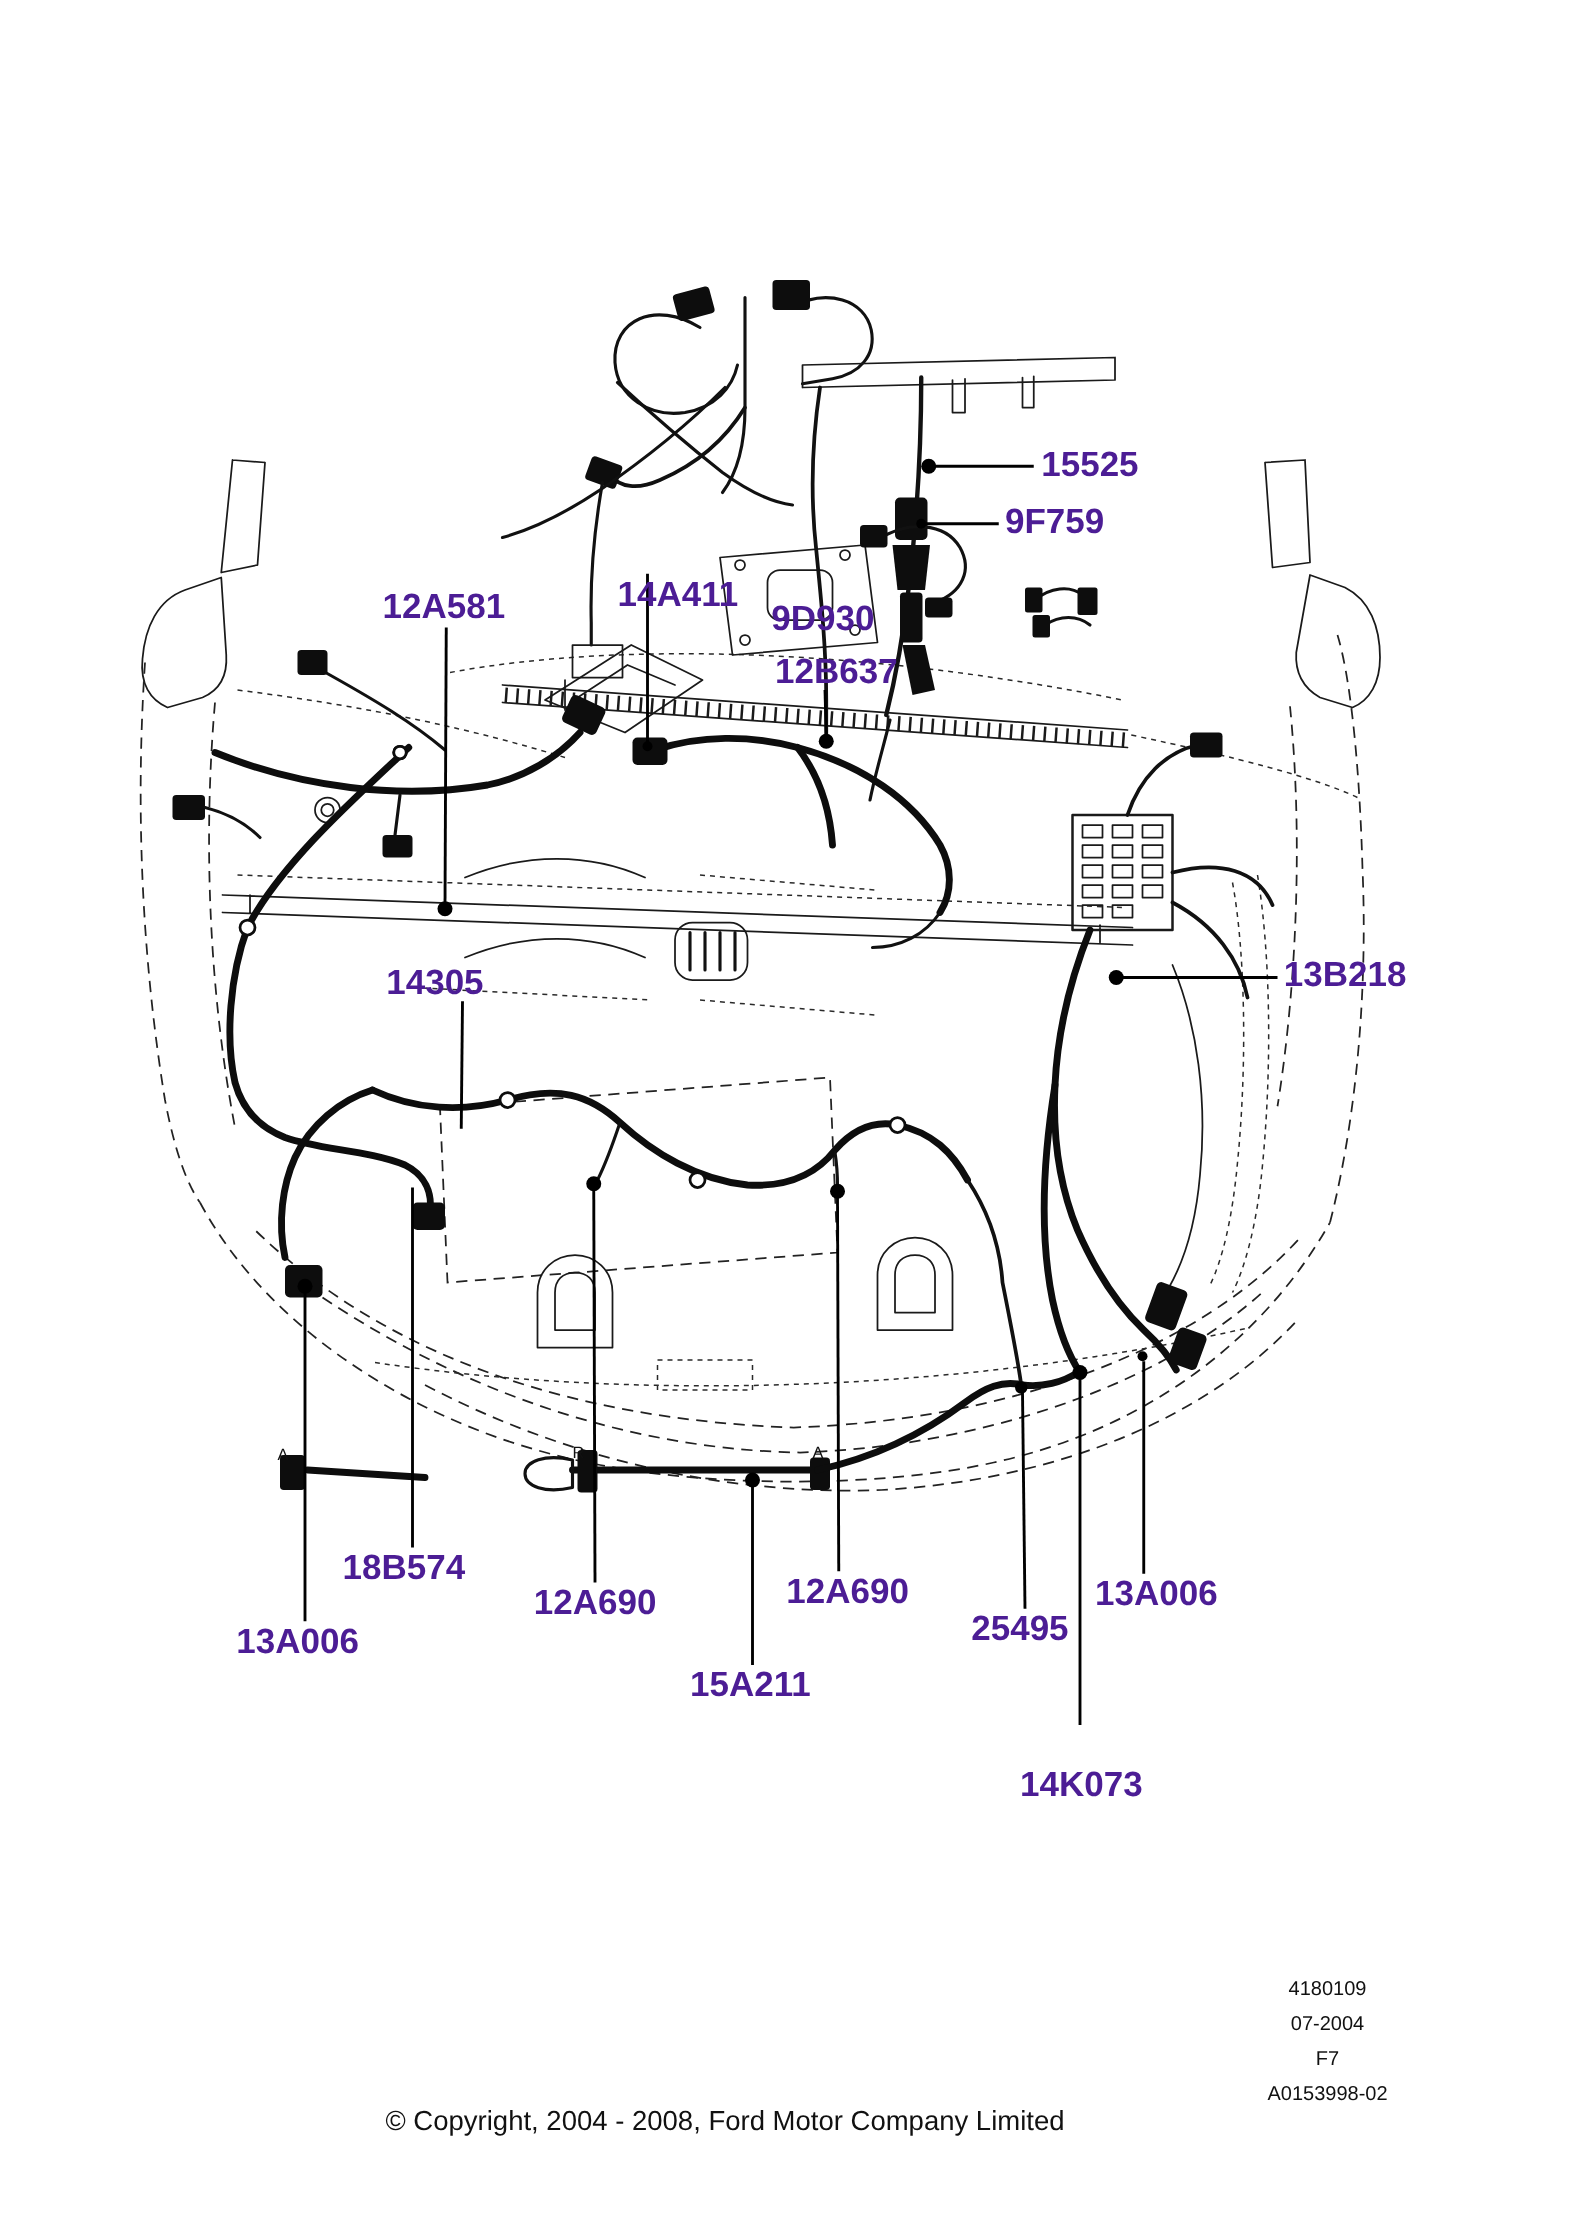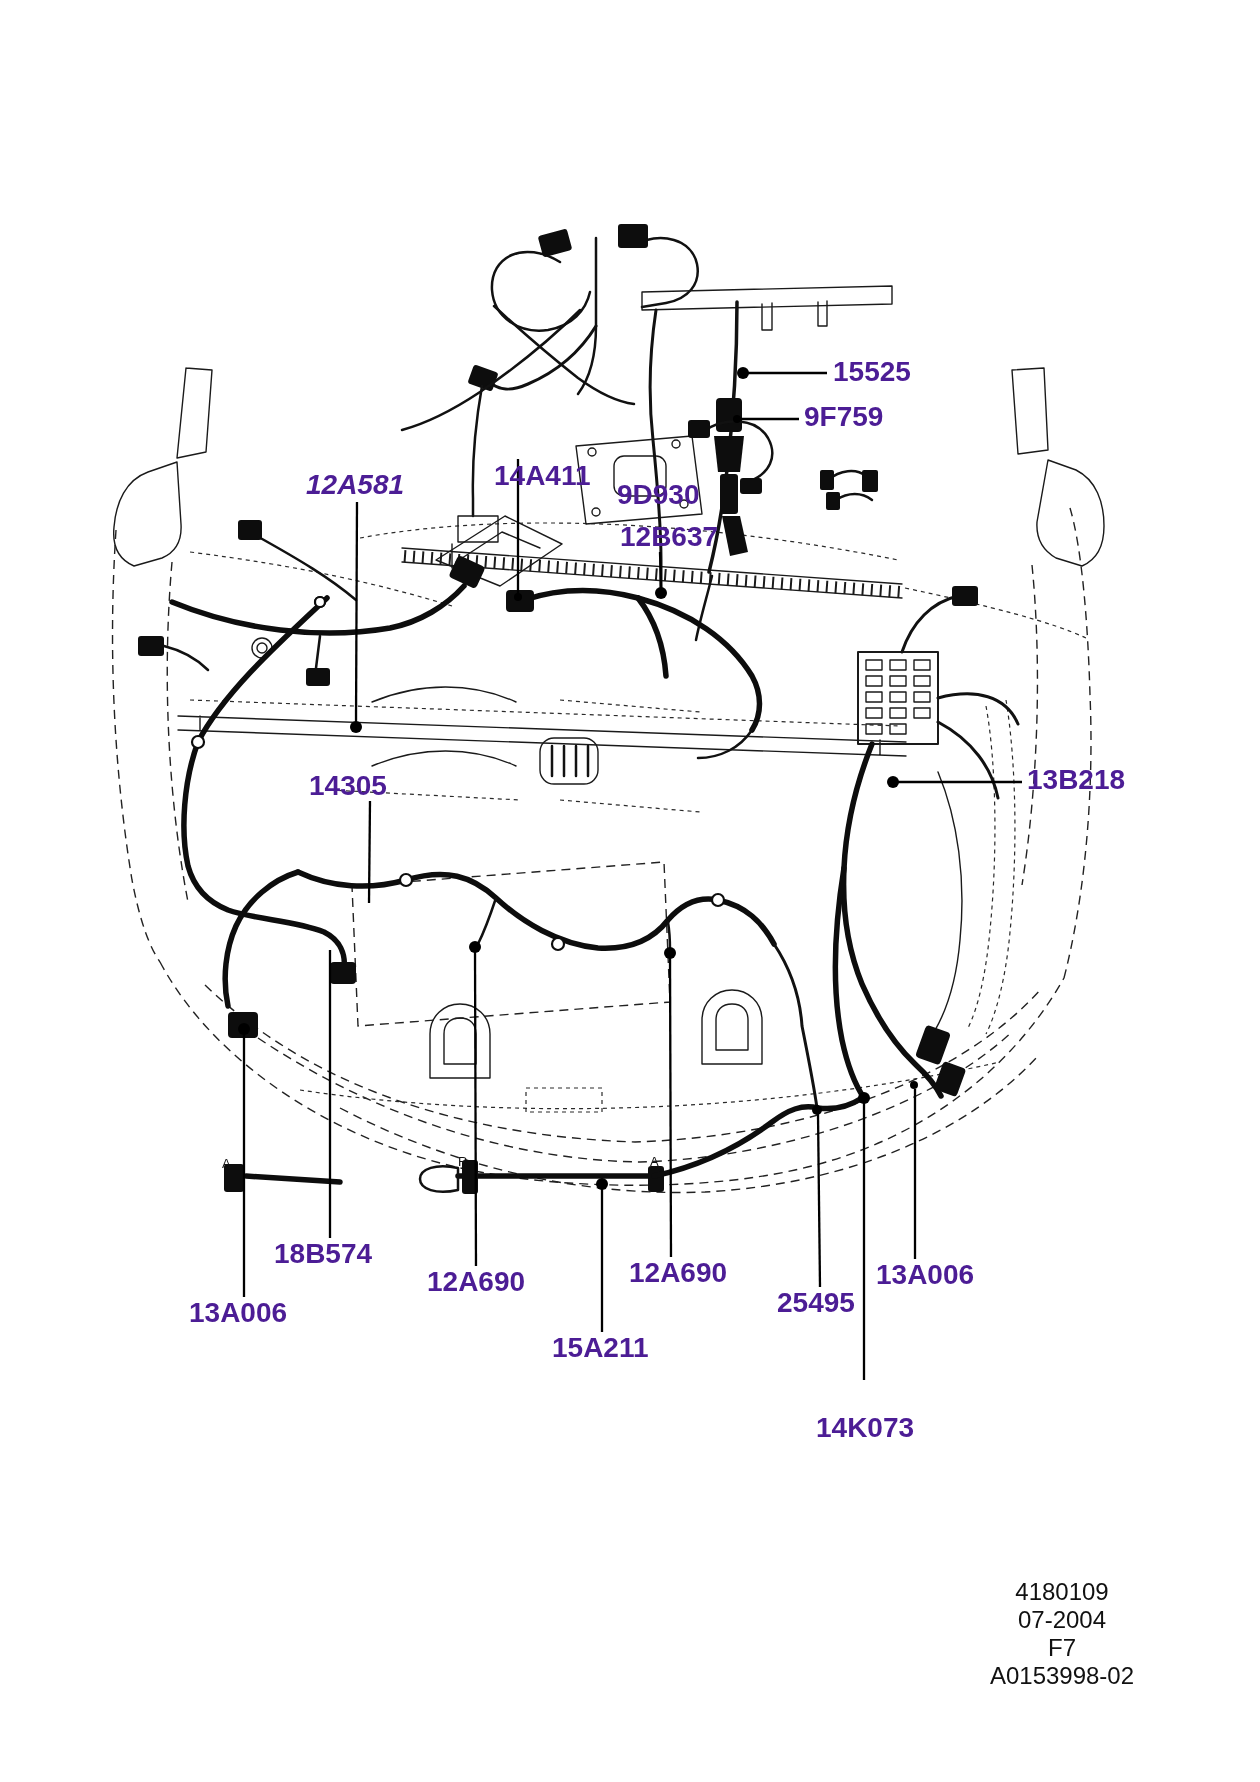--- a/index.html
+++ b/index.html
@@ -18,21 +18,21 @@
   .hatch{fill:none;stroke:#1a1a1a;stroke-width:12;stroke-dasharray:2 7;}
   .fillb{fill:#0d0d0d;stroke:none;}
   .clip{fill:#ffffff;stroke:#0d0d0d;stroke-width:2.2;}
   .leader{stroke:#000;stroke-width:2.3;}
   .leader-dot{fill:#000;}
   .marker-char{font-family:"Liberation Sans",sans-serif;font-size:13px;fill:#111;}
   
   .callout{position:absolute;font-weight:bold;font-size:28px;color:#4c1d95;
            white-space:nowrap;line-height:1;}
   .ref-block{position:absolute;left:962px;top:1578px;width:200px;text-align:center;
-             font-size:24px;color:#111;line-height:28px;}
+             font-size:16px;color:#111;line-height:28px;}
   .copyright{position:absolute;left:280px;top:1684px;width:600px;text-align:center;
              font-size:22px;color:#111;}
 </style>
 </head>
 <body>
 
 <div class="page" id="page">
 
   <svg id="art" viewBox="0 0 1260 1782">
 
@@ -220,25 +220,26 @@
       <text x="458" y="1166" class="marker-char">R</text>
       <text x="650" y="1166" class="marker-char">A</text>
     </svg>
 
   <div class="ref-block">
     <div>4180109</div>
     <div>07-2004</div>
     <div>F7</div>
     <div>A0153998-02</div>
   </div>
+  <div class="copyright">© Copyright, 2004 - 2008, Ford Motor Company Limited</div>
 
 <div class="callout" style="left: 833px; top: 358px;">15525</div>
     <div class="callout" style="left: 804px; top: 403px;">9F759</div>
     <div class="callout" style="left: 494px; top: 428px; margin-top: 34px;">14A411</div>
-    <div class="callout" style="left: 306px; top: 471px; font-style: italic;">12A581</div>
+    <div class="callout" style="left: 306px; top: 471px;">12A581</div>
     <div class="callout" style="left: 617px; top: 481px;">9D930</div>
     <div class="callout" style="left: 620px; top: 523px;">12B637</div>
     <div class="callout" style="left: 1027px; top: 766px;">13B218</div>
     <div class="callout" style="left: 309px; top: 772px;">14305</div>
     <div class="callout" style="left: 274px; top: 1240px;">18B574</div>
     <div class="callout" style="left: 189px; top: 1299px;">13A006</div>
     <div class="callout" style="left: 427px; top: 1268px;">12A690</div>
     <div class="callout" style="left: 552px; top: 1334px;">15A211</div>
     <div class="callout" style="left: 629px; top: 1259px;">12A690</div>
     <div class="callout" style="left: 777px; top: 1289px;">25495</div>

